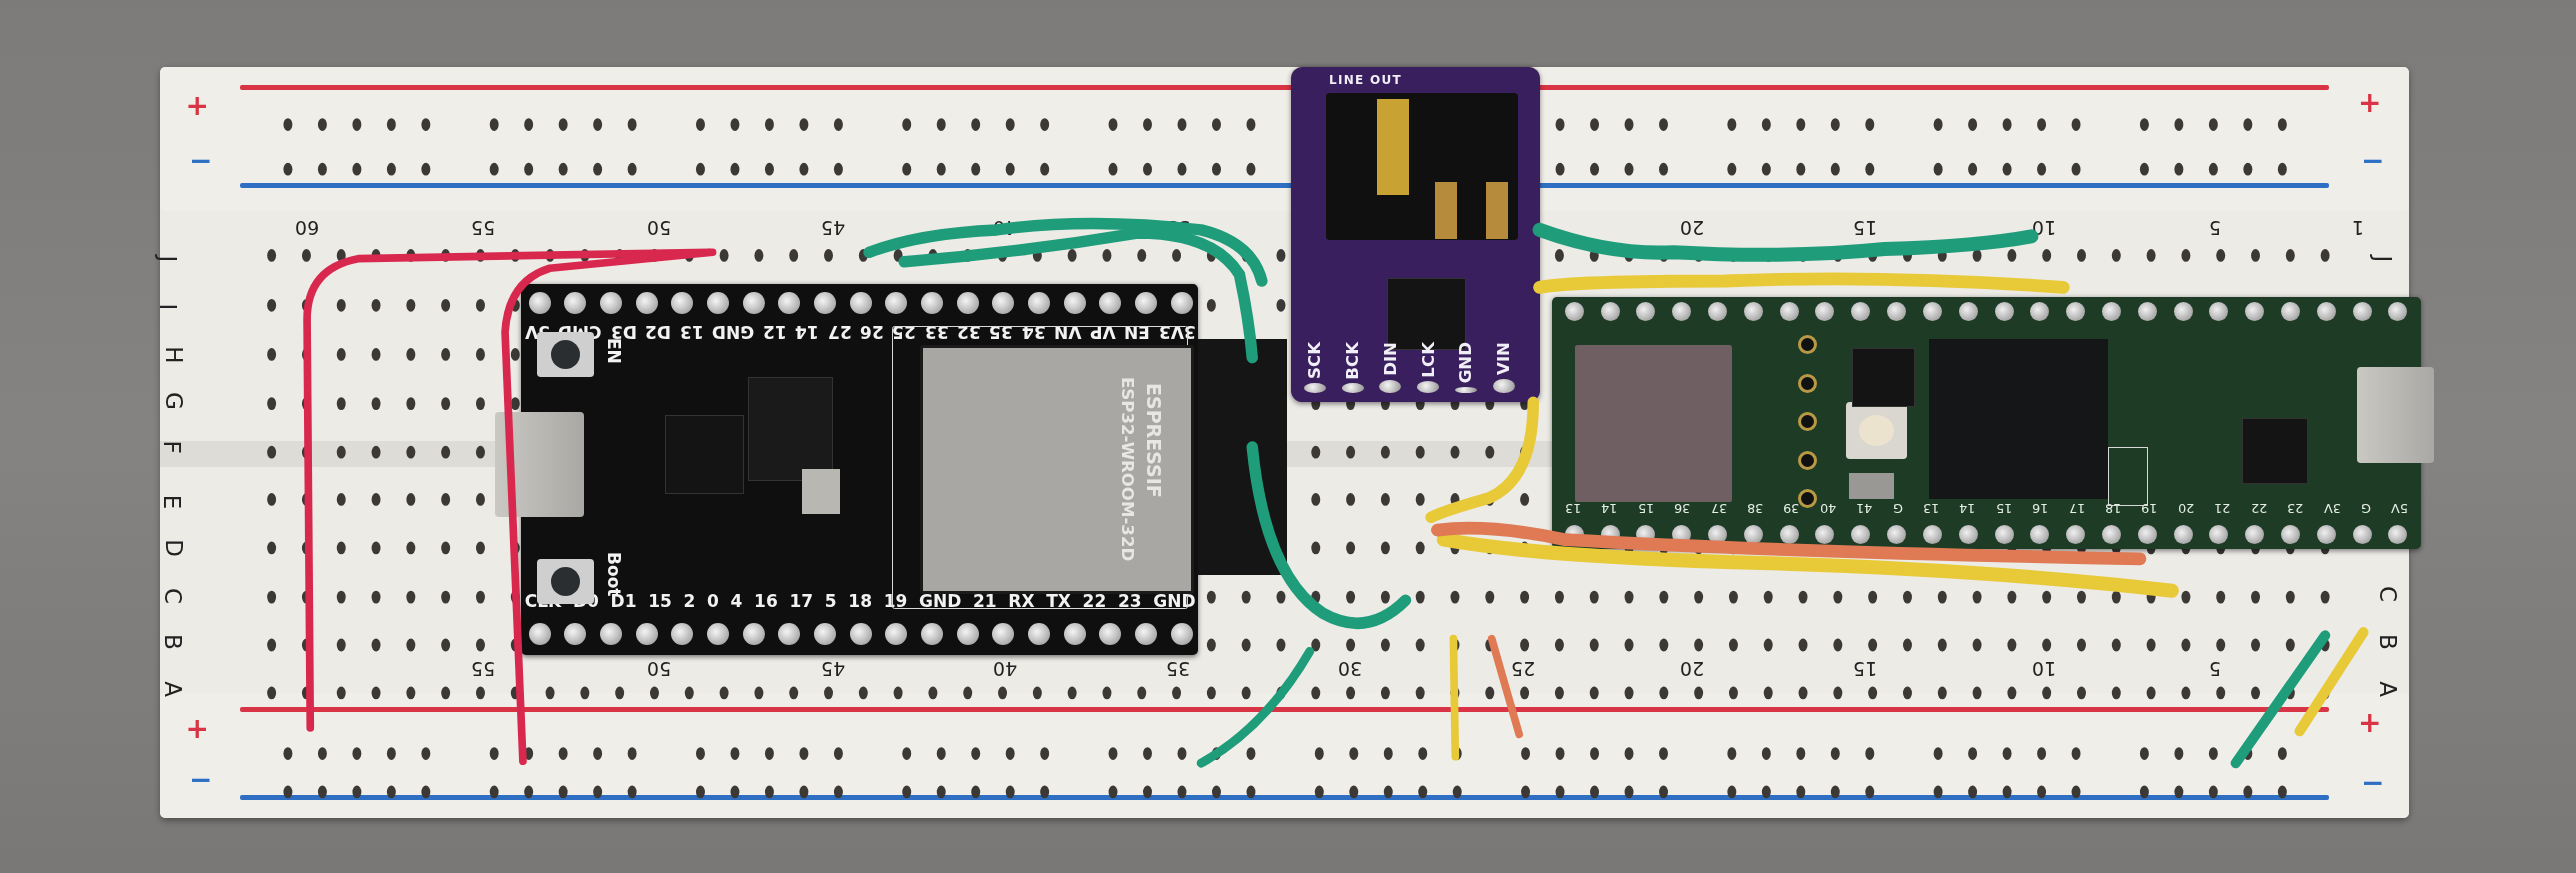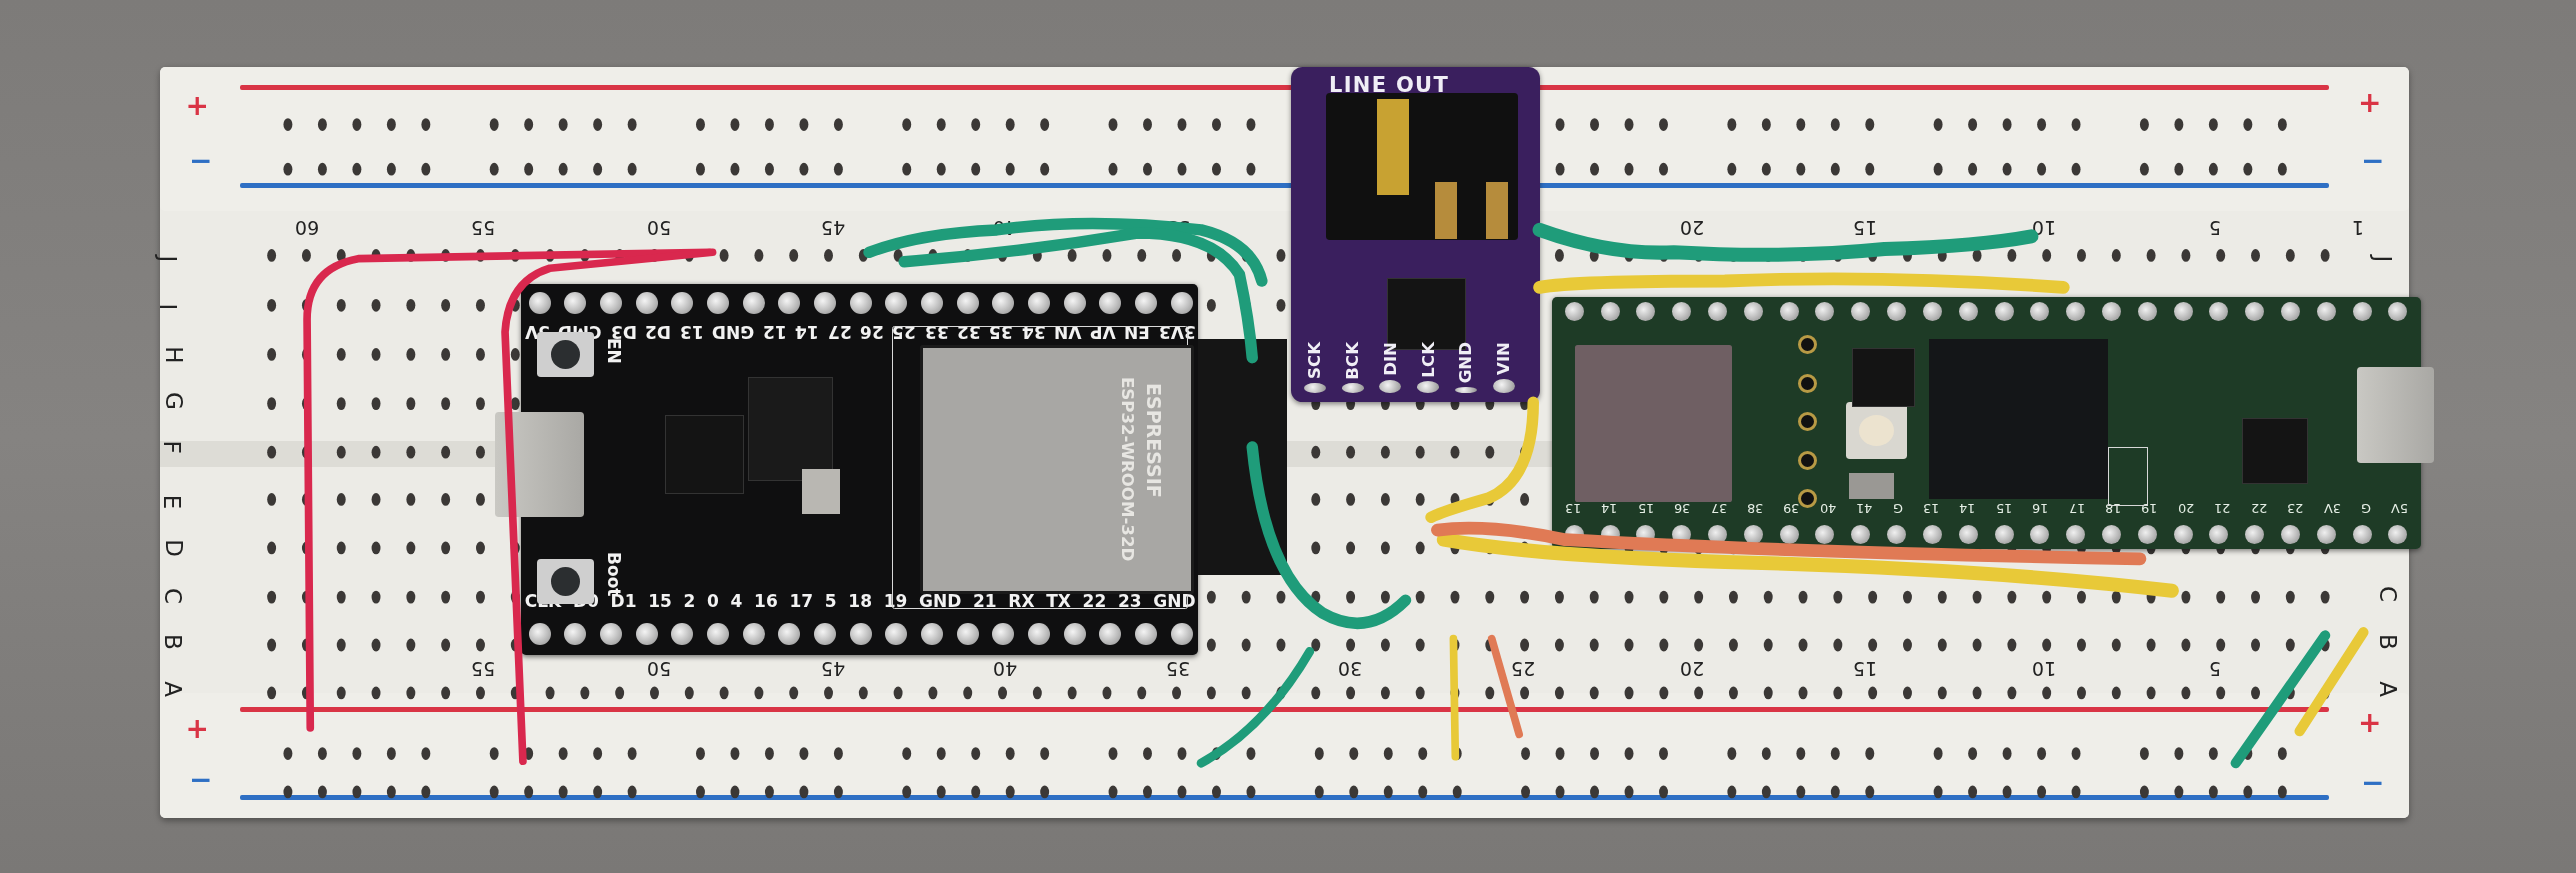--- a/index.html
+++ b/index.html
@@ -23,21 +23,21 @@
   .pin{width:22px;height:22px;border-radius:50%;background:radial-gradient(circle at 40% 40%,#f4f4f4,#8d8d8d);}
   .module{left:920px;top:345px;width:268px;height:243px;background:#a8a7a4;border:3.8px solid #1b1b1b;border-radius:2.6px;}
   .module-txt{font-size:16.6px;color:#e7e6e2;font-weight:bold;writing-mode:vertical-rl;}
   .btn{width:57px;height:45px;background:#cfcfcf;border-radius:3.8px;}
   .btn .cap{position:absolute;left:14px;top:7.7px;width:29px;height:29px;border-radius:50%;background:#2b2e30;}
   .usb{background:linear-gradient(90deg,#c9c8c3,#a9a8a4);border-radius:3.8px;}
   .chip{background:#141414;border:1.3px solid #333;}
   
   .dac{left:1291px;top:67px;width:249px;height:335px;background:#3a1f5e;border-radius:11.5px;
        box-shadow:0 1.9px 5.1px rgba(0,0,0,.45);}
-  .dac-lbl{font-size:21px;color:#f0eef6;font-weight:bold;}
+  .dac-lbl{font-size:12px;color:#f0eef6;font-weight:bold;}
   .dac-pin{font-size:16.6px;color:#f0eef6;font-weight:bold;writing-mode:vertical-rl;transform:rotate(180deg);}
   .jack{background:#101010;border-radius:3.8px;}
   
   .teensy{left:1552px;top:297px;width:869px;height:252px;background:#1e3b26;border-radius:5.1px;
           box-shadow:0 1.9px 5.1px rgba(0,0,0,.45);}
   .tpin{width:19px;height:19px;border-radius:50%;background:radial-gradient(circle at 40% 40%,#f0f0f0,#8a8a8a);}
   .tlbl{font-size:12.8px;color:#e6efe6;transform:rotate(180deg);}
   .sdslot{left:1575px;top:345px;width:157px;height:157px;background:#6f5f63;border-radius:2.6px;}
   .mcu{left:1929px;top:339px;width:179px;height:160px;background:#141618;}
   svg{position:absolute;left:0;top:0;}

